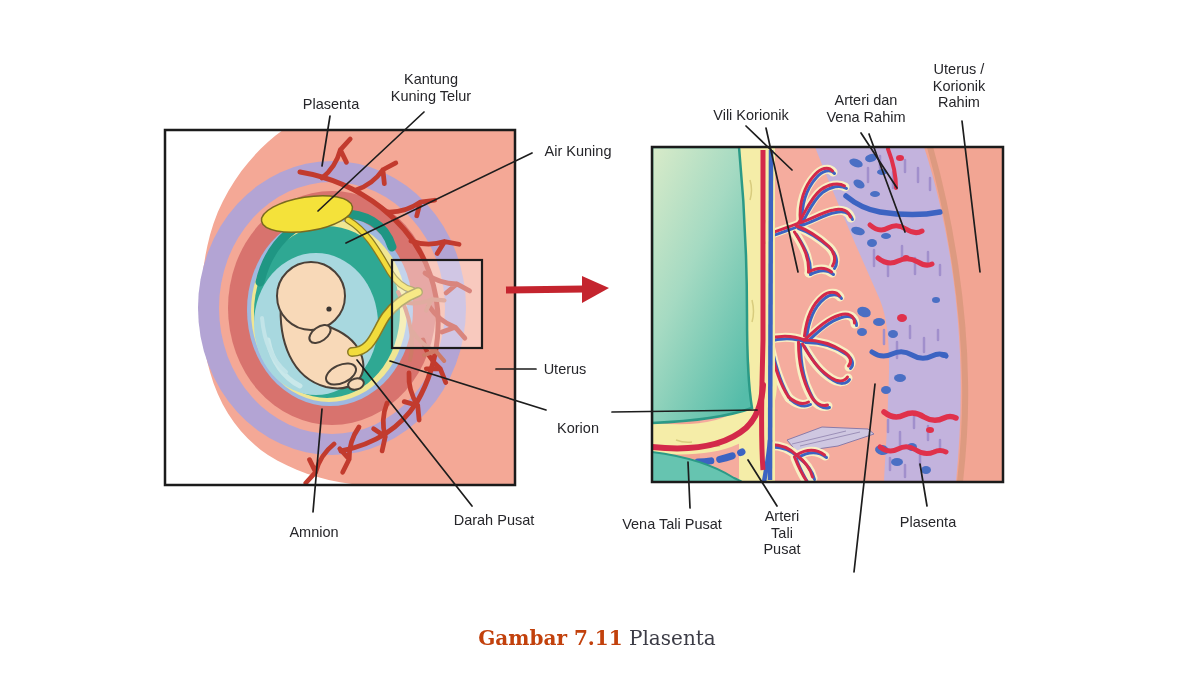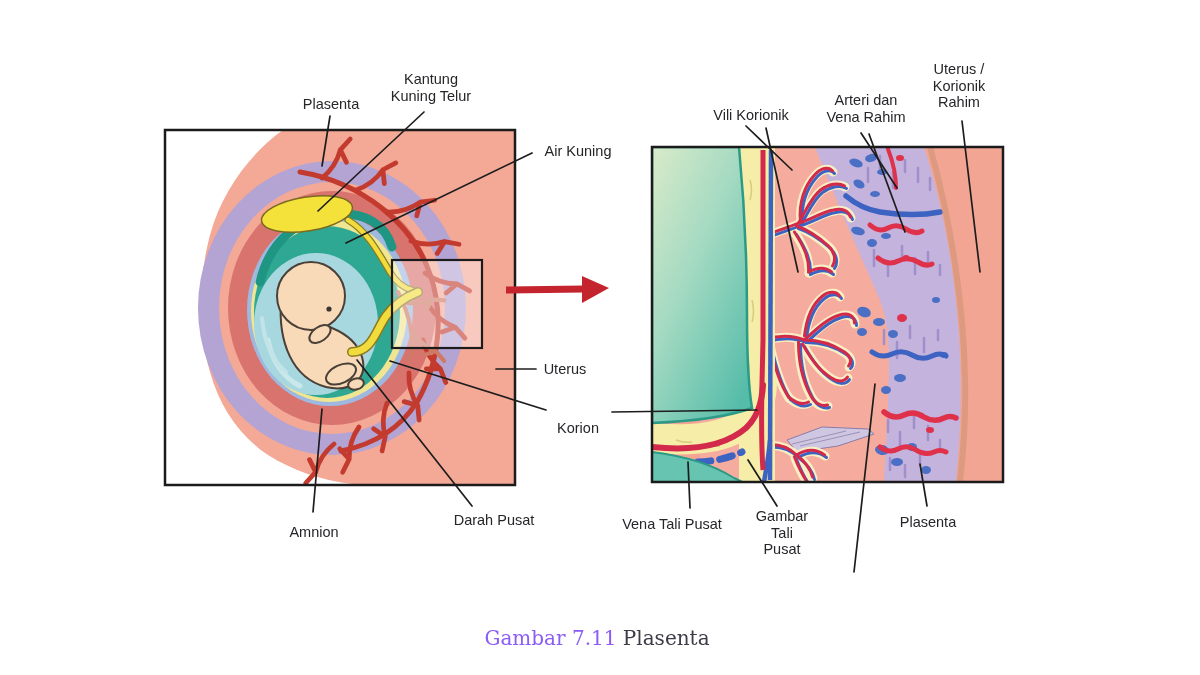--- a/index.html
+++ b/index.html
@@ -3,21 +3,21 @@
 <meta charset="utf-8">
 <style>
   html,body{margin:0;padding:0;background:#ffffff;}
   #canvas{position:relative;width:1200px;height:675px;background:#ffffff;overflow:hidden;
           font-family:"Liberation Sans",sans-serif;}
   #art{position:absolute;left:0;top:0;}
   .label{position:absolute;transform:translate(-50%,-50%);font-size:14.5px;line-height:1.15;
          color:#26262a;text-align:center;white-space:pre-line;}
   .caption{position:absolute;left:597px;top:638px;transform:translate(-50%,-50%);
            font-family:"DejaVu Serif","Liberation Serif",serif;font-size:20px;white-space:nowrap;}
-  .caption .num{color:#8b5cf6;font-weight:normal;}
+  .caption .num{color:#c2410c;font-weight:bold;}
   .caption .txt{color:#3C3C46;}
   
   .tout{stroke:#F8EFC4;stroke-width:9;fill:none;stroke-linecap:round;stroke-linejoin:round;}
   .tred{stroke:#D3294A;stroke-width:3;fill:none;stroke-linecap:round;stroke-linejoin:round;}
   .tblue{stroke:#3C63C2;stroke-width:3;fill:none;stroke-linecap:round;stroke-linejoin:round;}
   .fork{stroke:#C23B2E;stroke-width:2.8;fill:none;stroke-linecap:round;}
   .forklight{stroke:#CE7A66;stroke-width:2.8;fill:none;stroke-linecap:round;}
   .leader{stroke:#1d1d1d;stroke-width:1.7;stroke-linecap:round;}
 </style>
 </head>
@@ -250,21 +250,21 @@
   <div class="label" style="left:494px;top:520px">Darah Pusat</div>
   <div class="label" style="left:314px;top:532px">Amnion</div>
 
   <div class="label" style="left:751px;top:115px">Vili Korionik</div>
   <div class="label" style="left:866px;top:109px">Arteri dan
 Vena Rahim</div>
   <div class="label" style="left:959px;top:86px">Uterus /
 Korionik
 Rahim</div>
   <div class="label" style="left:672px;top:524px">Vena Tali Pusat</div>
-  <div class="label" style="left:782px;top:533px">Gambar
+  <div class="label" style="left:782px;top:533px">Arteri
 Tali
 Pusat</div>
   <div class="label" style="left:928px;top:522px">Plasenta</div>
 
   <div class="caption">
     <span class="num">Gambar 7.11</span><span class="txt"> Plasenta</span>
   </div>
 </div>
 
 </body></html>

